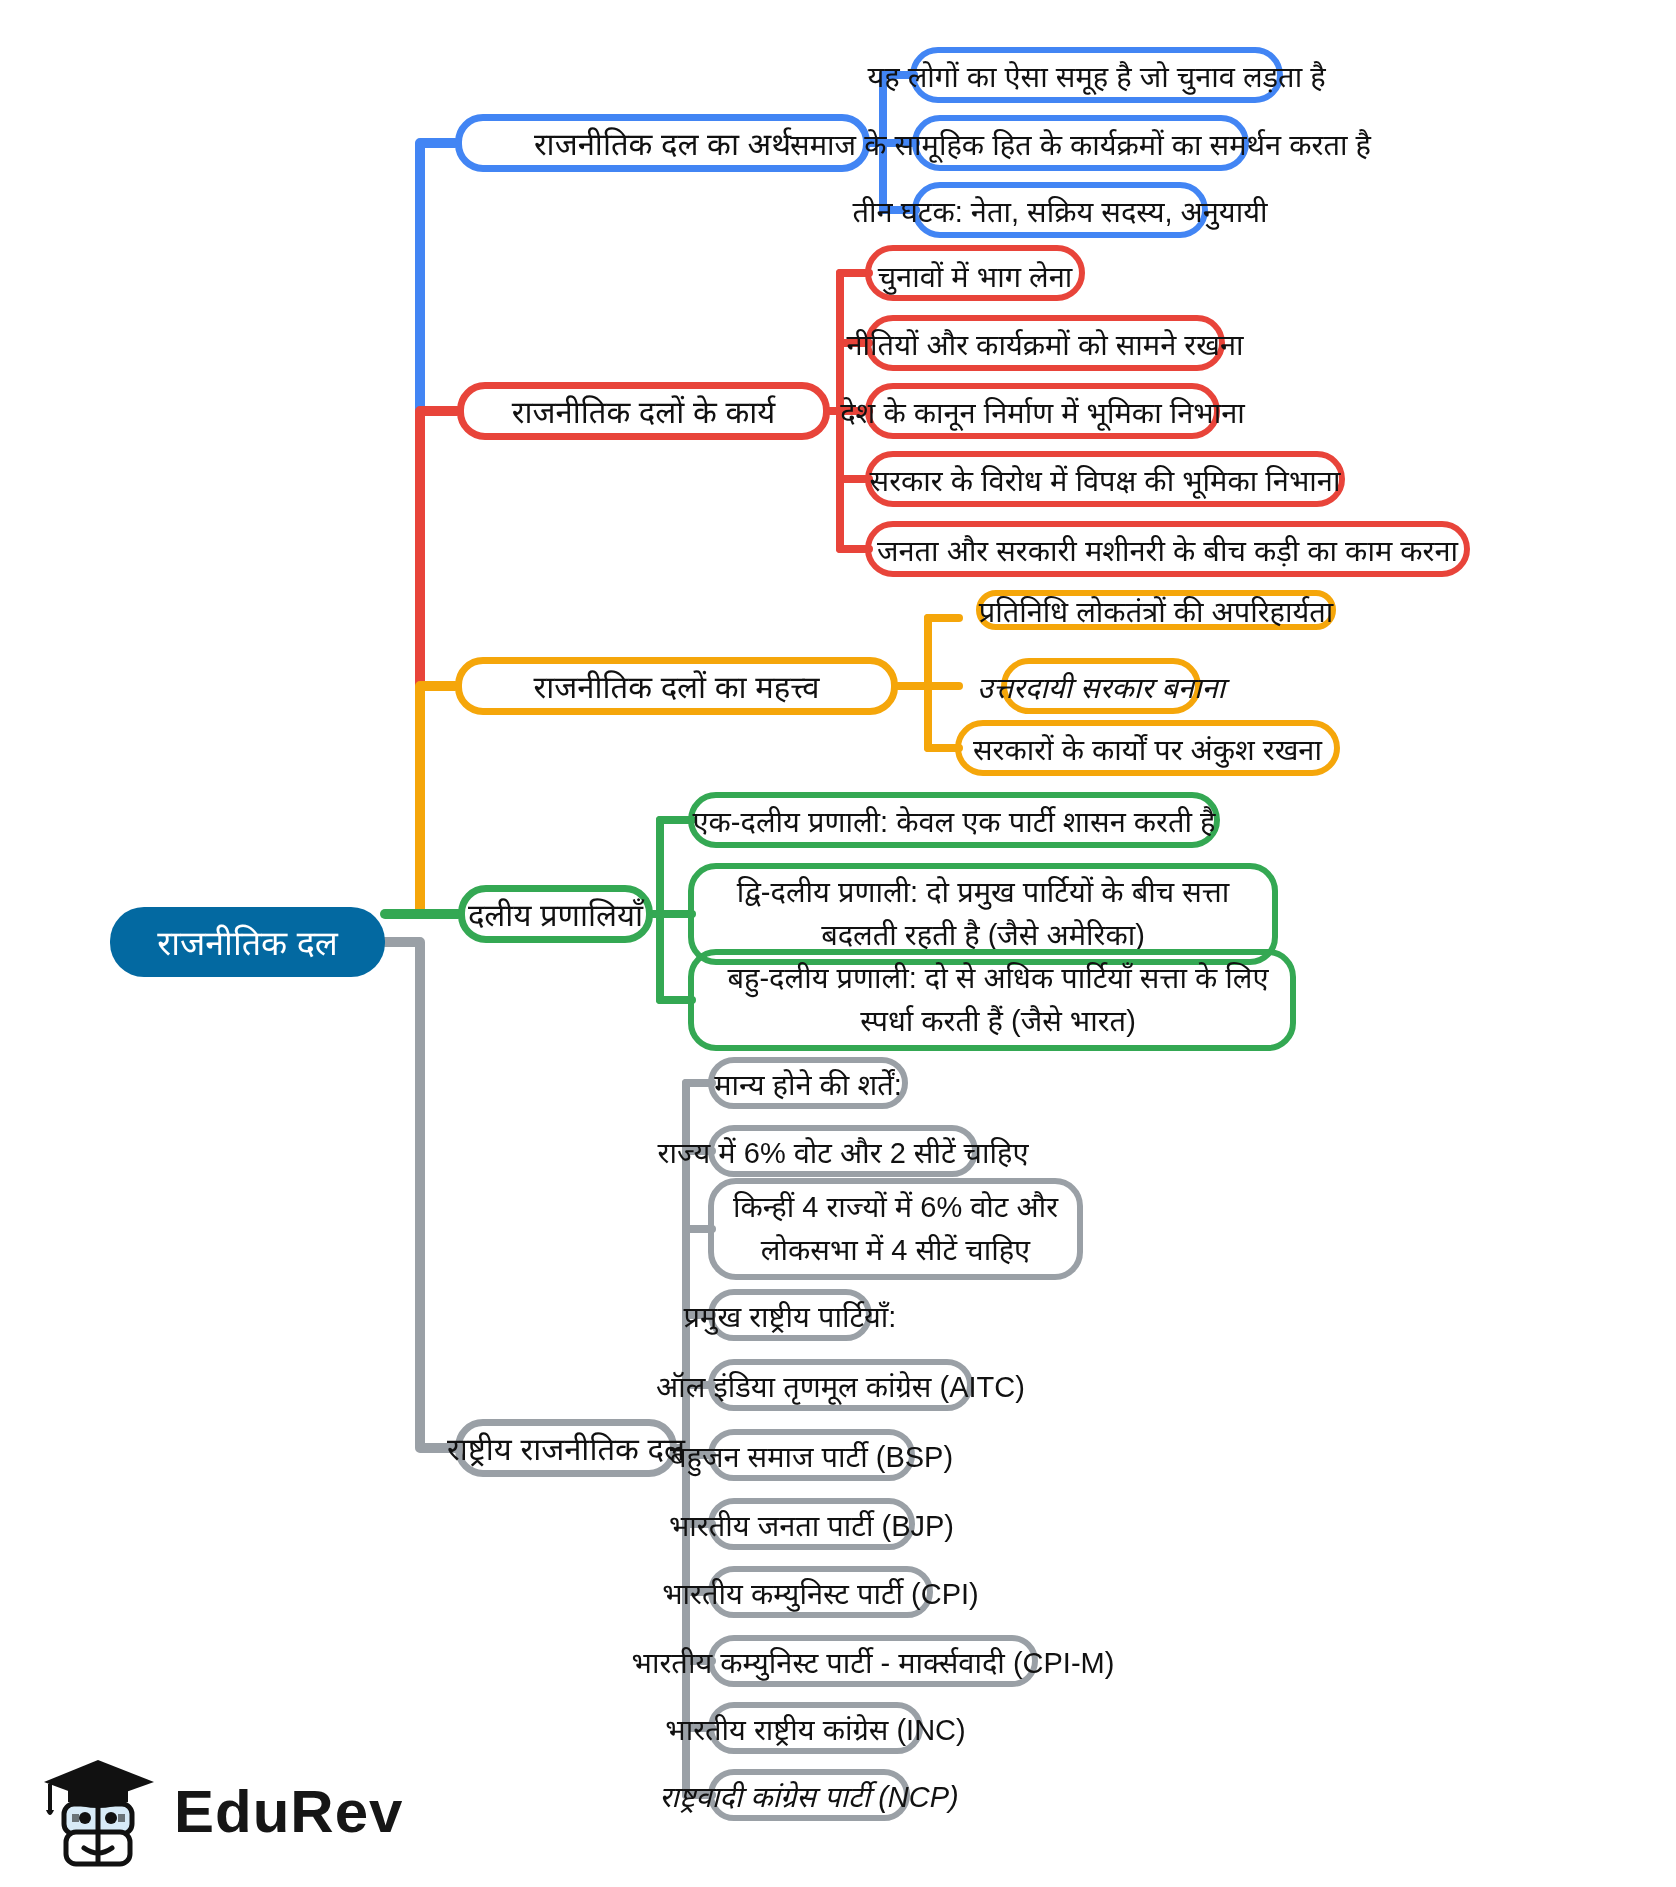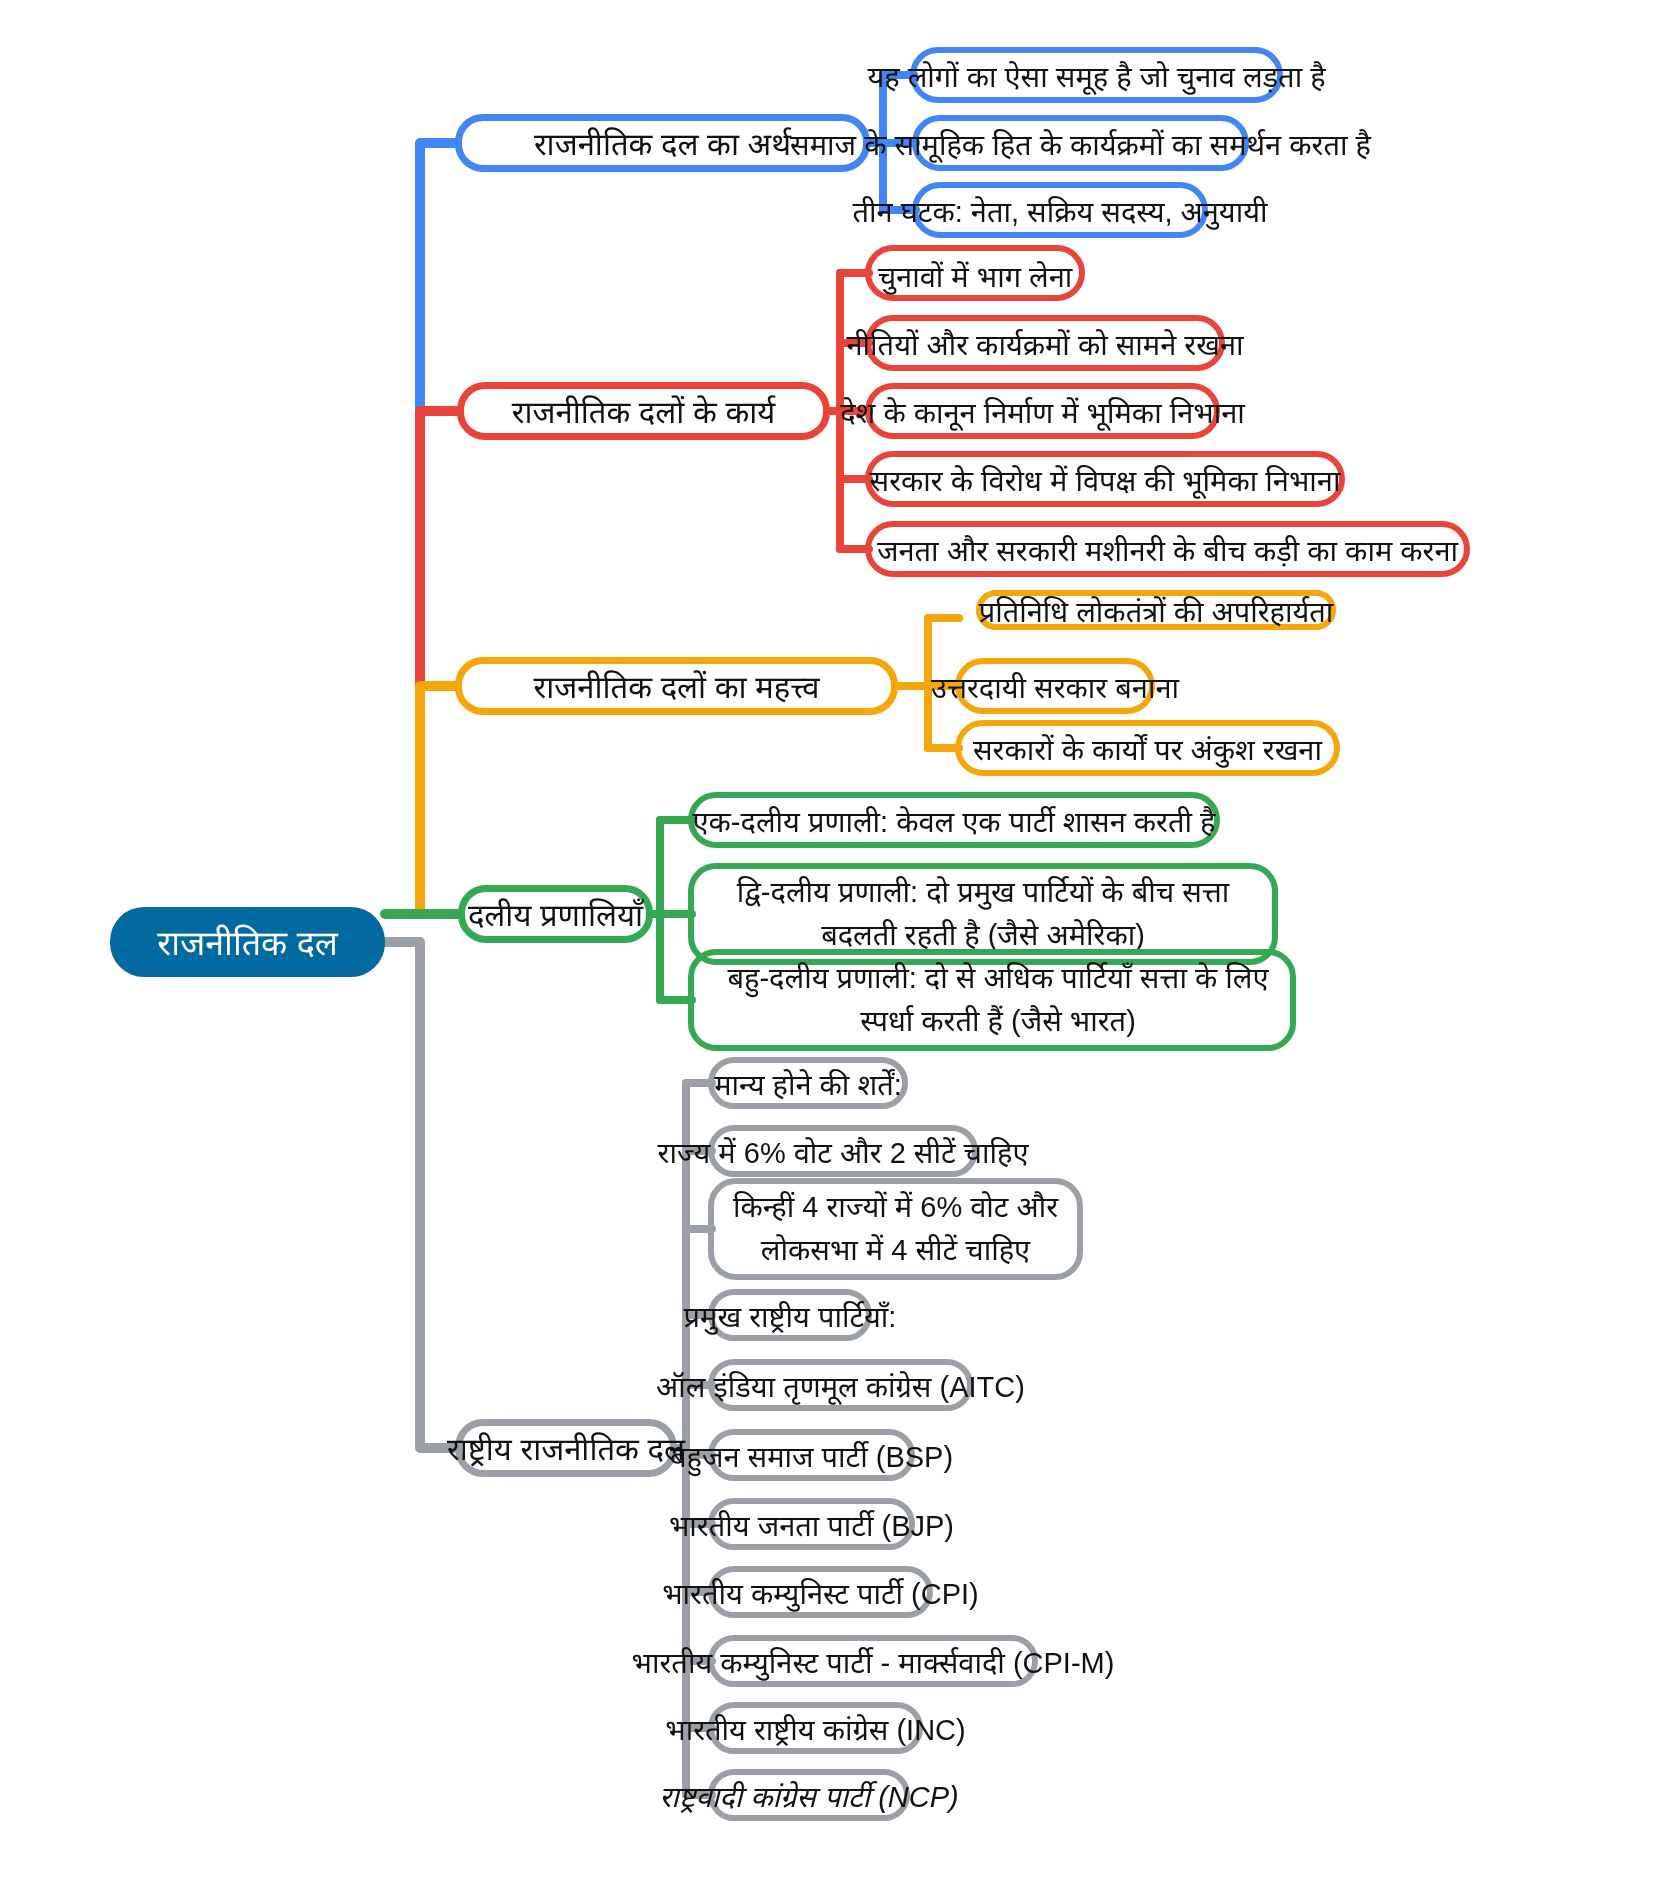--- a/index.html
+++ b/index.html
@@ -96,21 +96,21 @@
       </div>
       <div class="node" style="left: 865px; top: 521px; width: 605px; height: 56px; border-color: rgb(232, 68, 58);">
         <span>जनता और सरकारी मशीनरी के बीच कड़ी का काम करना</span>
       </div>
       <div class="node parent" style="left: 455px; top: 657px; width: 443px; height: 58px; border-color: rgb(245, 166, 10);">
         <span>राजनीतिक दलों का महत्त्व</span>
       </div>
       <div class="node" style="left: 976px; top: 590px; width: 360px; height: 40px; border-color: rgb(245, 166, 10);">
         <span>प्रतिनिधि लोकतंत्रों की अपरिहार्यता</span>
       </div>
-      <div class="node" style="left: 955px; top: 658px; width: 200px; height: 56px; border-color: rgb(245, 166, 10);">
+      <div class="node" style="left: 1001px; top: 658px; width: 200px; height: 56px; border-color: rgb(245, 166, 10); font-style: italic;">
         <span>उत्तरदायी सरकार बनाना</span>
       </div>
       <div class="node" style="left: 955px; top: 720px; width: 385px; height: 56px; border-color: rgb(245, 166, 10);">
         <span>सरकारों के कार्यों पर अंकुश रखना</span>
       </div>
       <div class="node parent" style="left: 458px; top: 885px; width: 195px; height: 58px; border-color: rgb(52, 168, 83);">
         <span>दलीय प्रणालियाँ</span>
       </div>
       <div class="node" style="left: 688px; top: 792px; width: 532px; height: 56px; border-color: rgb(52, 168, 83);">
         <span>एक-दलीय प्रणाली: केवल एक पार्टी शासन करती है</span>
@@ -152,13 +152,32 @@
         <span>भारतीय कम्युनिस्ट पार्टी - मार्क्सवादी (CPI-M)</span>
       </div>
       <div class="node" style="left: 708px; top: 1702px; width: 215px; height: 52px; border-color: rgb(154, 160, 166);">
         <span>भारतीय राष्ट्रीय कांग्रेस (INC)</span>
       </div>
       <div class="node" style="left: 708px; top: 1769px; width: 202px; height: 52px; border-color: rgb(154, 160, 166); font-style: italic;">
         <span>राष्ट्रवादी कांग्रेस पार्टी (NCP)</span>
       </div>
     </div>
 
+  <div class="logo">
+    <svg width="120" height="118" viewBox="0 0 120 118">
+
+      <rect x="26" y="52" width="68" height="30" rx="10" fill="#d7eaf7" stroke="#111" stroke-width="5"></rect>
+      <rect x="28" y="80" width="64" height="32" rx="10" fill="#ffffff" stroke="#111" stroke-width="5"></rect>
+      <line x1="60" y1="52" x2="60" y2="112" stroke="#111" stroke-width="5"></line>
+      <circle cx="47" cy="66" r="6" fill="#111"></circle>
+      <circle cx="73" cy="66" r="6" fill="#111"></circle>
+      <rect x="34" y="62" width="7" height="8" fill="#111" opacity="0.55"></rect>
+      <rect x="80" y="62" width="7" height="8" fill="#111" opacity="0.55"></rect>
+      <path d="M46,96 Q60,106 74,96" fill="none" stroke="#111" stroke-width="5" stroke-linecap="round"></path>
+
+      <polygon points="60,8 116,30 60,50 6,30" fill="#111"></polygon>
+      <path d="M30,36 L30,50 Q60,62 90,50 L90,36" fill="#111"></path>
+      <line x1="12" y1="32" x2="12" y2="58" stroke="#111" stroke-width="4"></line>
+      <path d="M8,58 q4,10 8,0 z" fill="#111"></path>
+    </svg>
+    <span class="logo-text">EduRev</span>
+  </div>
 </div>
 
 </body></html>

